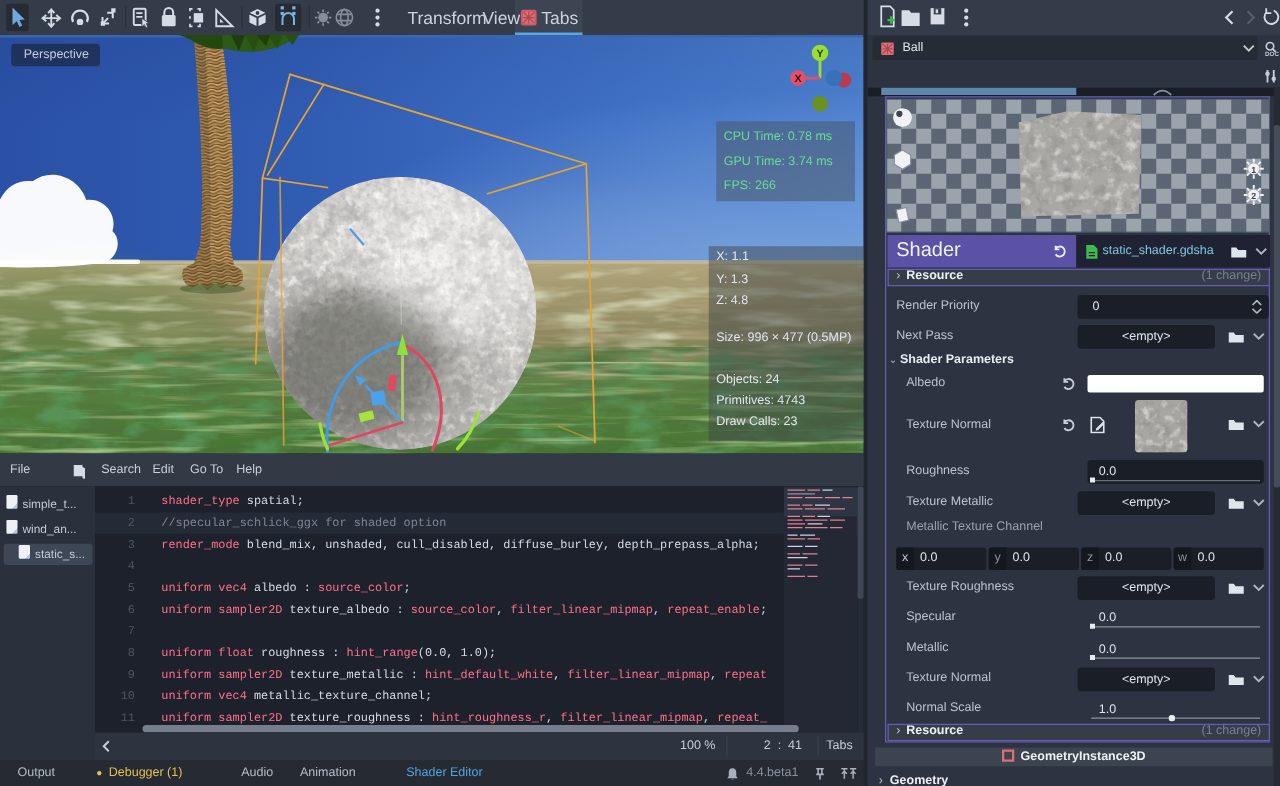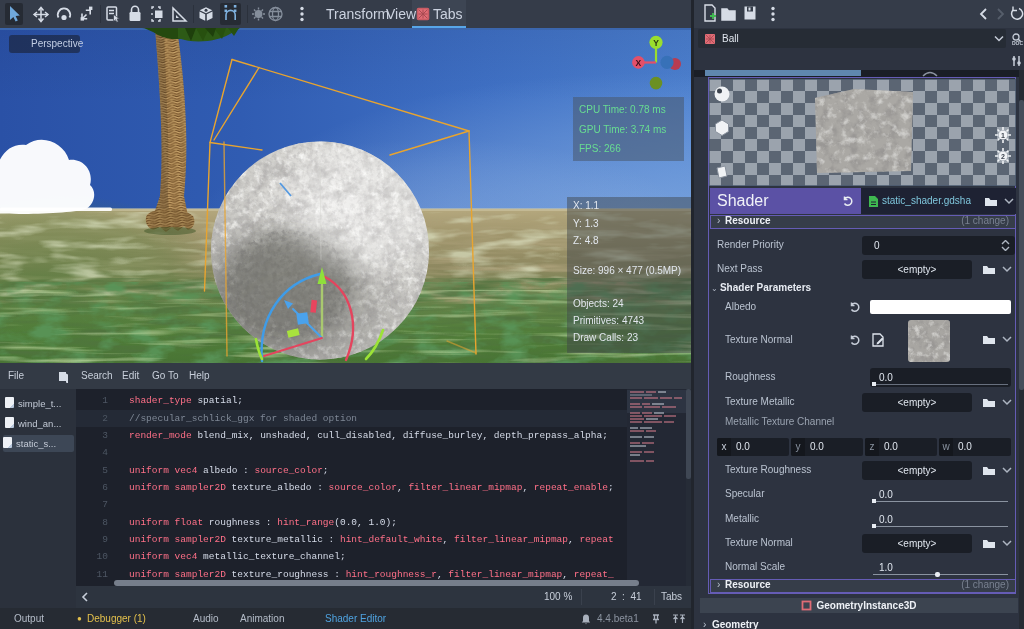--- a/index.html
+++ b/index.html
@@ -4,21 +4,21 @@
   html,body{margin:0;padding:0;width:1024px;height:629px;overflow:hidden;background:#262b33;
     font-family:"Liberation Sans",sans-serif;}
   *{box-sizing:border-box;}
   .abs{position:absolute;}
   #toolbar{position:absolute;left:0;top:0;width:1024px;height:28px;background:#353c49;}
   .tbtxt{position:absolute;top:0;height:28px;line-height:28px;font-size:14px;color:#ccd3e0;}
   .sep{position:absolute;top:5px;width:1px;height:18px;background:#2a303a;}
   #viewport{position:absolute;left:0;top:28px;width:691px;height:335px;overflow:hidden;}
   .ovl{position:absolute;font-size:10px;color:#dde3ec;}
   #persp{left:9px;top:7px;width:71px;height:18px;background:rgba(23,28,38,0.55);border-radius:3px;
-     color:#c3cee4;line-height:18px;padding-left:22px;font-size:10px;}
+     color:#c3cee4;line-height:18px;padding-left:10px;font-size:10px;}
   #cpupanel{left:573px;top:69px;width:111px;height:64px;background:rgba(72,88,108,0.55);color:#68dd92;text-align:right;}
   #cpupanel div{position:absolute;left:6px;white-space:nowrap;}
   #infopanel{left:567px;top:169px;width:124px;height:156px;background:rgba(62,68,74,0.48);color:#e2e7ee;}
   #infopanel div{position:absolute;left:6px;white-space:nowrap;}
   #botpanel{position:absolute;left:0;top:363px;width:691px;height:266px;background:#1d212b;}
   #menubar{position:absolute;left:0;top:0;width:691px;height:26px;background:#333a45;}
   .mtxt{position:absolute;top:0;height:26px;line-height:26px;font-size:10px;color:#c8cfda;}
   #filelist{position:absolute;left:0;top:26px;width:76px;height:219px;background:#2b313c;}
   .fitem{position:absolute;left:5px;width:68px;height:17px;line-height:17px;font-size:9.5px;color:#c3cad6;}
   #editor{position:absolute;left:76px;top:26px;width:615px;height:197px;background:#1d212b;overflow:hidden;
@@ -30,21 +30,21 @@
   #ebar{position:absolute;left:76px;top:223px;width:615px;height:22px;background:#2d343f;
     font-size:10px;color:#c8cfda;line-height:22px;}
   #statusbar{position:absolute;left:0;top:245px;width:691px;height:21px;background:#262b33;
     font-size:10px;color:#b4bcc8;line-height:21px;}
   #inspector{position:absolute;left:694px;top:28px;width:330px;height:601px;background:#2d3340;
     font-size:10px;color:#bac3d0;}
   .irow{position:absolute;left:16px;height:20px;line-height:20px;}
   .ifield{position:absolute;background:#1a1e26;border-radius:3px;height:19px;line-height:19px;color:#dfe5ed;}
   .vsep{position:absolute;left:691px;top:0;width:3px;height:629px;background:#21252d;}
   .fitem{white-space:nowrap;overflow:hidden;}
-  .fitem.sel{background:#3d4756;border-radius:2px;left:3px;padding-left:0;width:71px;}
+  .fitem.sel{background:#3d4756;border-radius:2px;left:3px;padding-left:12px;width:71px;}
   .ficon{display:inline-block;width:9px;height:11px;background:#dde2ea;border-radius:1px;margin-right:4px;vertical-align:-1px;
      background:linear-gradient(135deg,#eef1f6 78%,#b9c8dc 78%);}
   #minimap{position:absolute;left:551px;top:0;width:59px;height:197px;background:#232834;}
   #hscroll{position:absolute;left:38px;top:191px;width:525px;height:6px;background:#767e8b;border-radius:3px;}
   .code{position:absolute;left:53px;white-space:pre;}
   .vcell{position:absolute;top:368px;width:72px;height:18px;background:#1a1e26;border-radius:2px;line-height:18px;}
   .vlab{display:inline-block;width:14px;text-align:center;background:#14171d;border-radius:2px 0 0 2px;color:#c6cdd8;}
   .vval{margin-left:5px;color:#dfe5ed;}
   .rsrc{line-height:14px;}
   b{font-weight:bold;}

